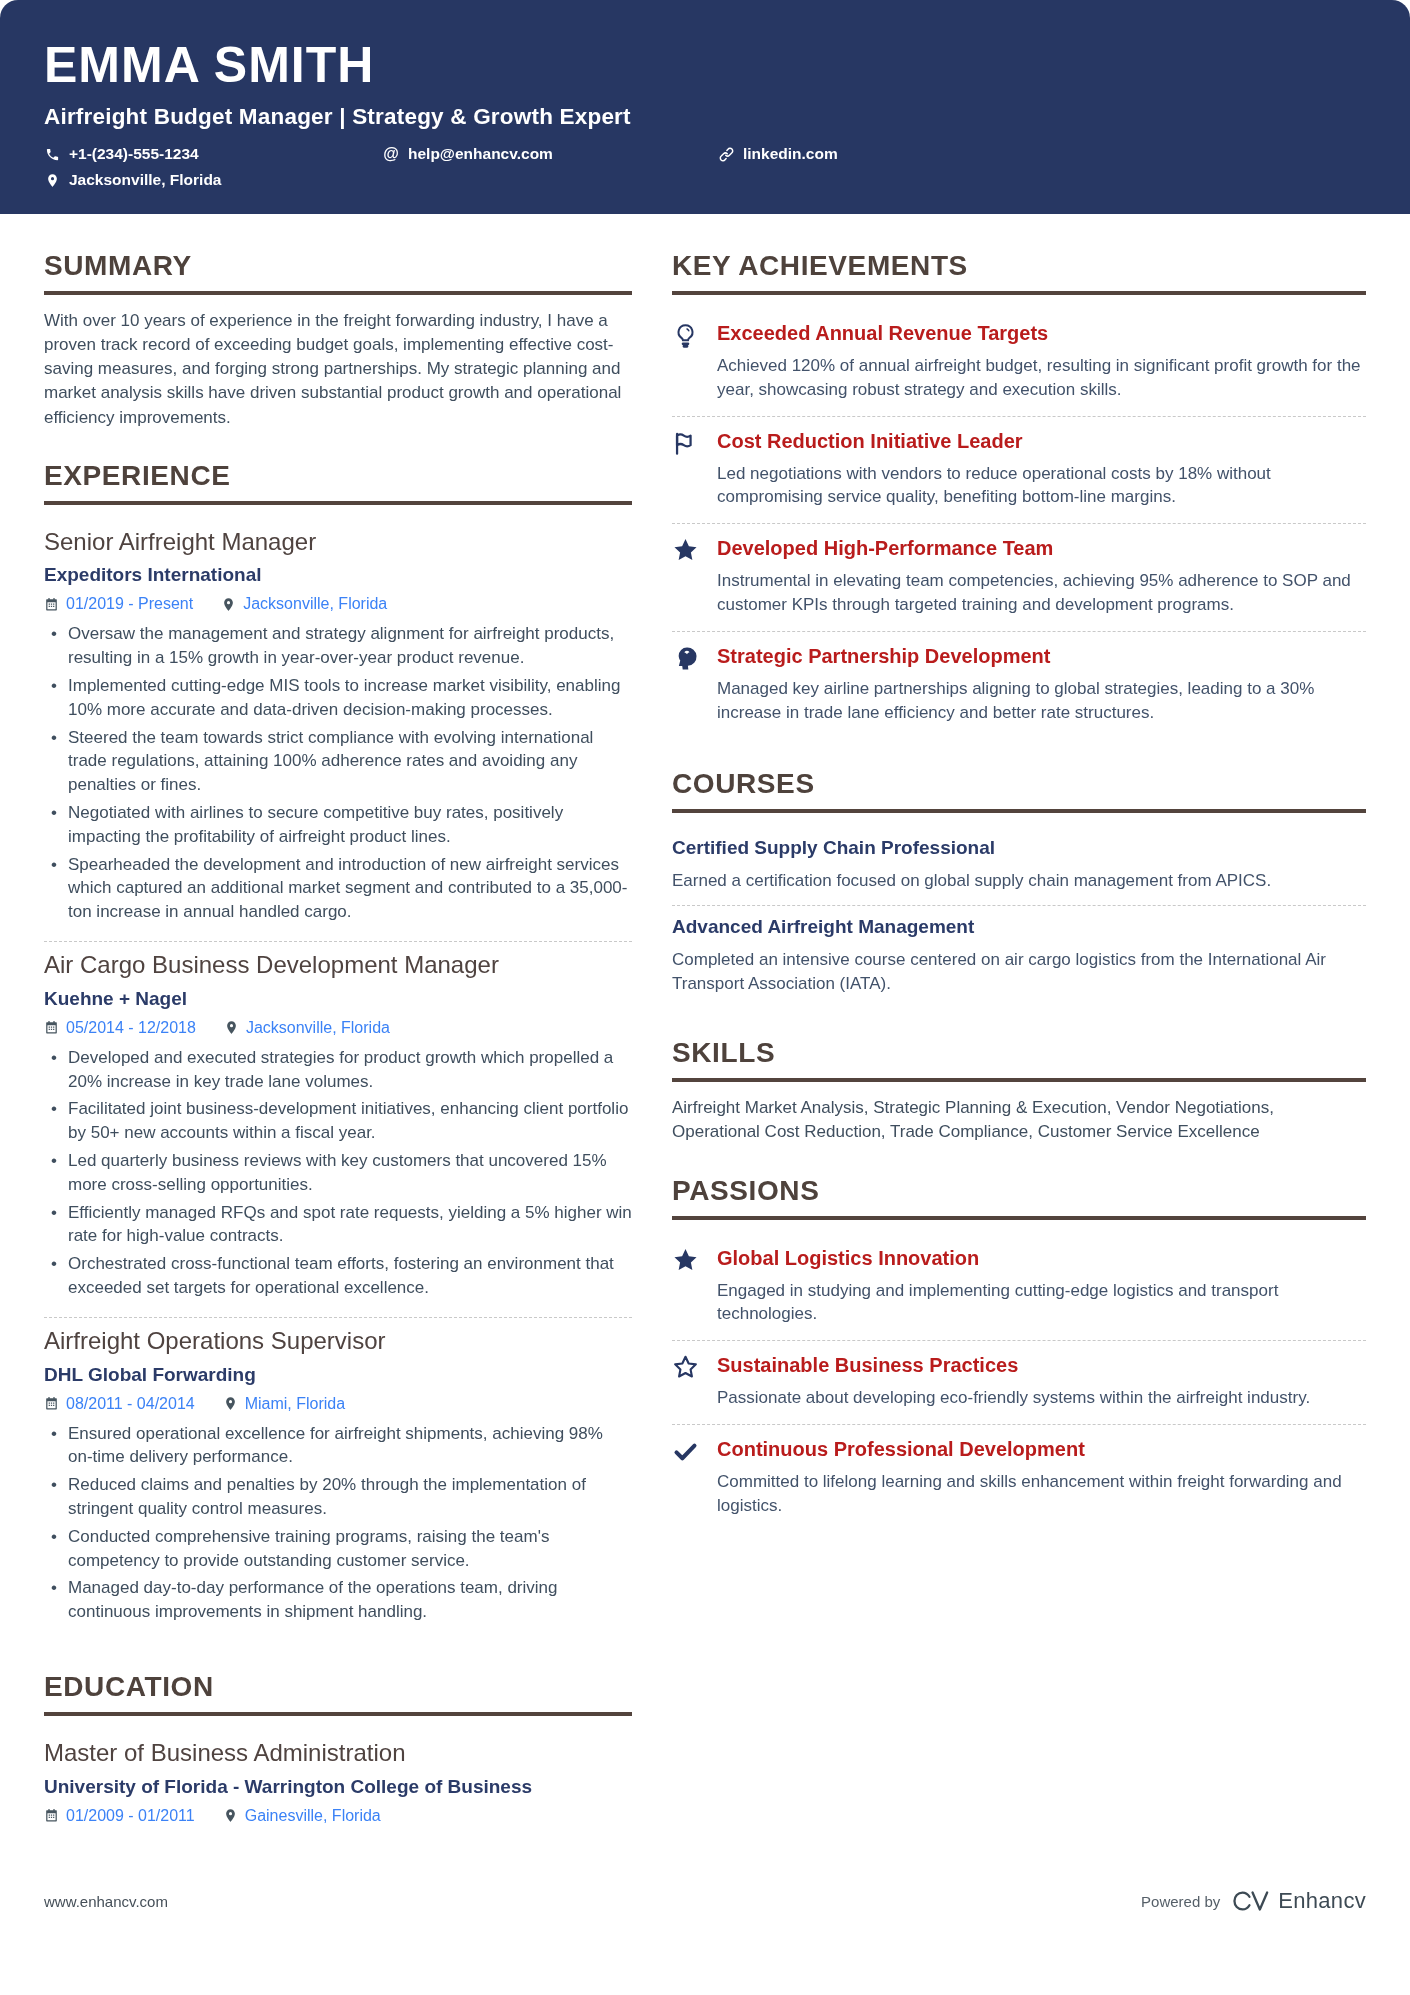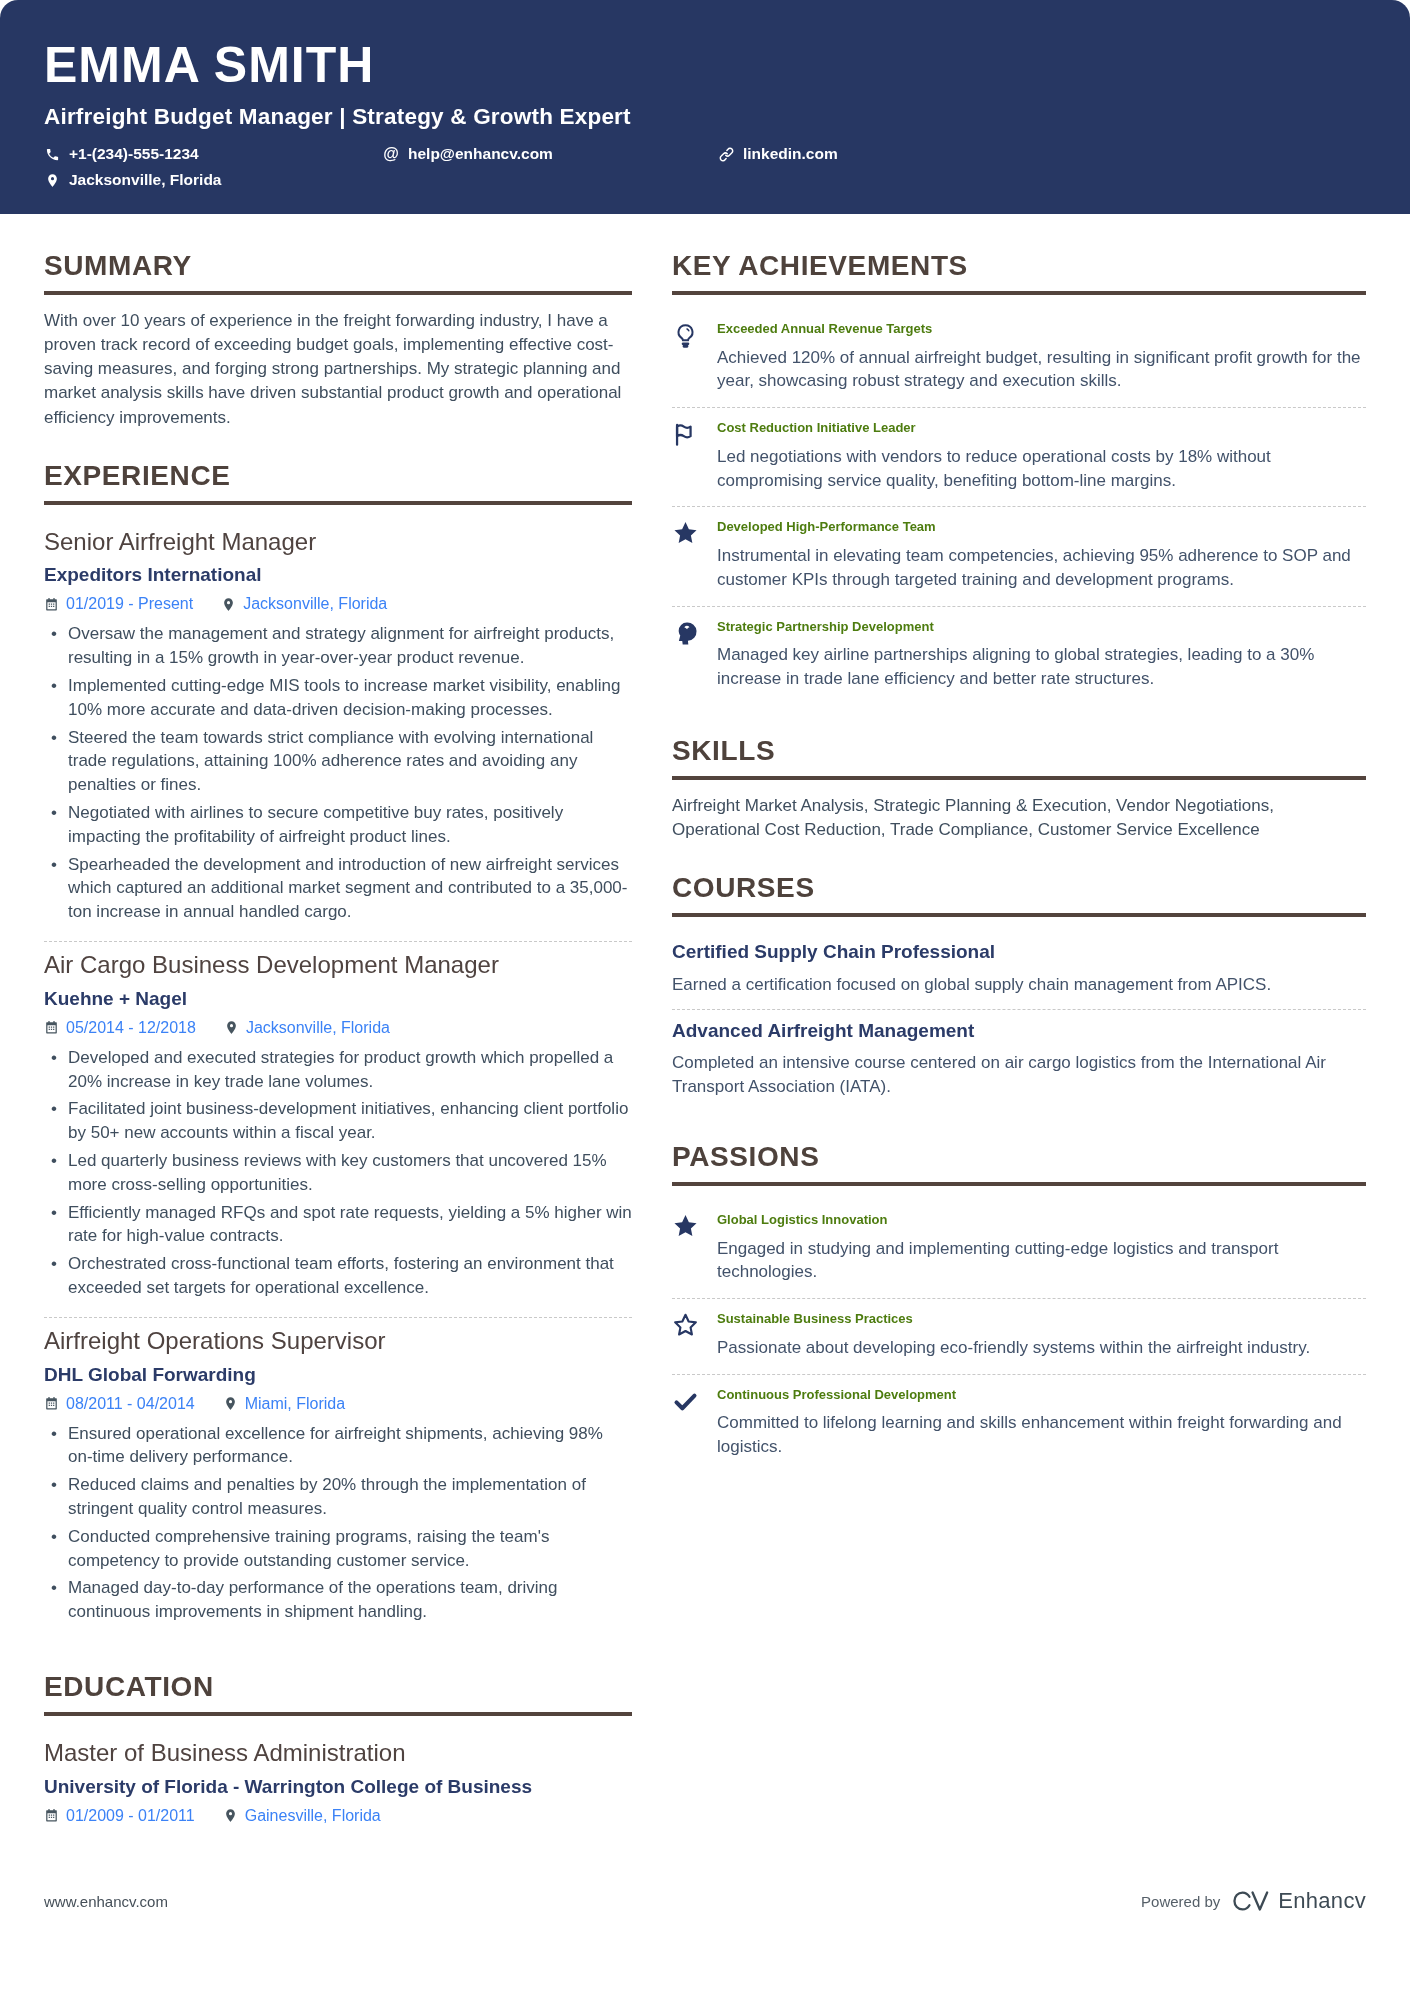--- a/index.html
+++ b/index.html
@@ -42,21 +42,21 @@
   .meta-item svg { width:15px; height:15px; color:#47555f; }
   .bullets { margin:9px 0 0 0; padding:0; list-style:none; font-size:17px; color:#3f4e5e; line-height:1.4; }
   .bullets li { position:relative; padding-left:24px; margin-bottom:4px; }
   .bullets li::before { content:"•"; position:absolute; left:7px; top:0; color:#3f4e5e; }
   
   .icon-item { display:flex; gap:15px; padding:12px 0 14px 0; }
   .icon-item.bordered { border-top:1px dashed #c9c9c9; }
   .icon-cell { width:30px; flex:none; color:#273763; padding-top:1px; }
   .icon-cell svg { width:27px; height:27px; }
   .icon-body { min-width:0; }
-  .item-title { font-size:13px; font-weight:bold; color:#4d7c0f; line-height:1.2; }
+  .item-title { font-size:20px; font-weight:bold; color:#b91c1c; line-height:1.2; }
   .item-text { font-size:17px; color:#42526455; }
   .item-text, .course-text { font-size:17px; color:#42526a; line-height:1.4; margin-top:9px; }
   .course-item { padding:10px 0 12px 0; }
   .course-item.bordered { border-top:1px dashed #c9c9c9; }
   .course-title { font-size:19px; font-weight:bold; color:#2b3b68; line-height:1.2; }
   
   .footer { position:absolute; left:44px; right:44px; top:1888px; display:flex; justify-content:space-between; align-items:center; }
   .footer-site { font-size:15px; color:#454f58; }
   .powered { display:flex; align-items:center; gap:11px; }
   .powered-label { font-size:15px; color:#555f68; }
@@ -273,34 +273,34 @@
               </svg>
           </div>
           <div class="icon-body">
             <div class="item-title">Strategic Partnership Development</div>
             <div class="item-text">Managed key airline partnerships aligning to global strategies, leading to a 30% increase in trade lane efficiency and better rate structures.</div>
           </div>
         </div>
       </div>
 
       <div class="section">
-        <div class="section-heading">SKILLS</div>
-        <div class="body-text">Airfreight Market Analysis, Strategic Planning &amp; Execution, Vendor Negotiations, Operational Cost Reduction, Trade Compliance, Customer Service Excellence</div>
-      </div>
-
-      <div class="section">
         <div class="section-heading">COURSES</div>
         <div class="course-item">
           <div class="course-title">Certified Supply Chain Professional</div>
           <div class="course-text">Earned a certification focused on global supply chain management from APICS.</div>
         </div>
         <div class="course-item bordered">
           <div class="course-title">Advanced Airfreight Management</div>
           <div class="course-text">Completed an intensive course centered on air cargo logistics from the International Air Transport Association (IATA).</div>
         </div>
+      </div>
+
+      <div class="section">
+        <div class="section-heading">SKILLS</div>
+        <div class="body-text">Airfreight Market Analysis, Strategic Planning &amp; Execution, Vendor Negotiations, Operational Cost Reduction, Trade Compliance, Customer Service Excellence</div>
       </div>
 
       <div class="section">
         <div class="section-heading">PASSIONS</div>
 
         <div class="icon-item">
           <div class="icon-cell">
             <svg viewBox="0 0 24 24" fill="currentColor">
                 <path d="M12 1.8l3 6.4 6.8.8-5 4.8 1.3 6.7-6.1-3.3-6.1 3.3 1.3-6.7-5-4.8 6.8-.8z"></path>
               </svg>

